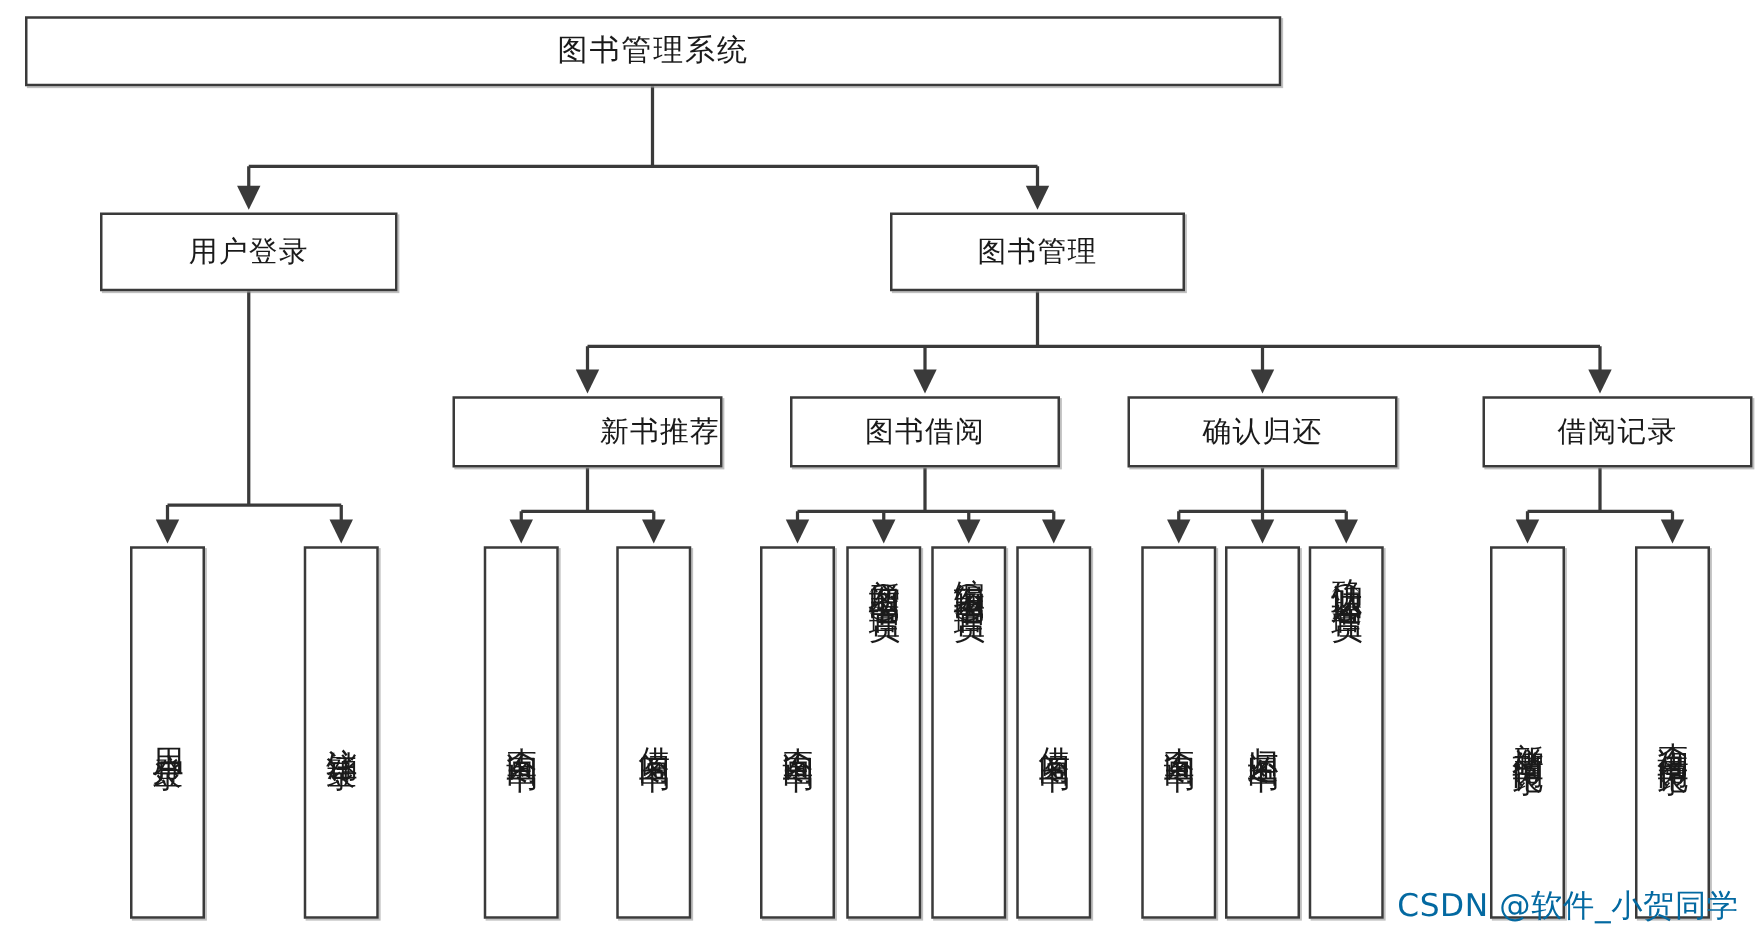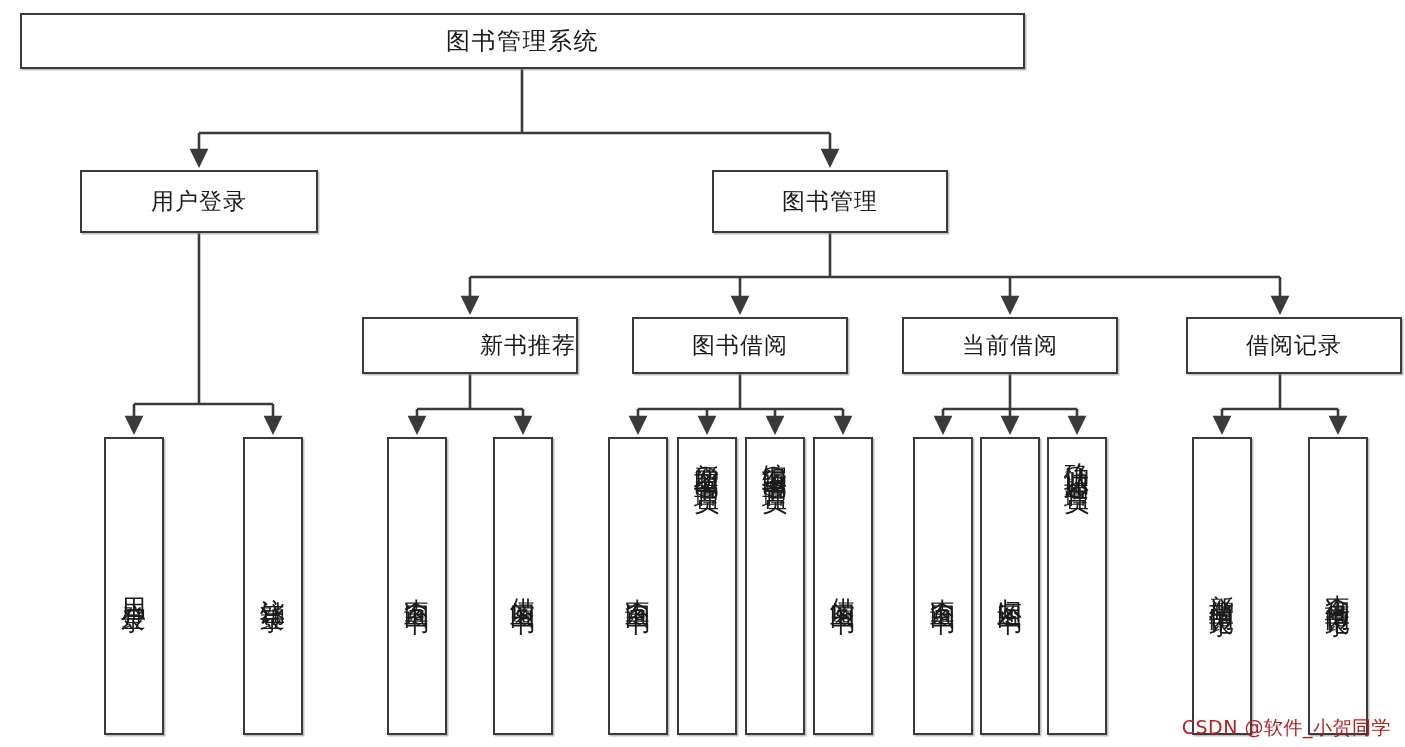--- a/index.html
+++ b/index.html
@@ -67,22 +67,22 @@
   .leaf.center .vtext {
     padding-top: 0;
   }
   .leaf.center {
     align-items: center;
   }
   .watermark {
     position: absolute;
     right: 14px;
     bottom: 6px;
-    font-size: 19px;
-    color: #b91c1c;
+    font-size: 25px;
+    color: #0369a1;
     letter-spacing: 0.5px;
     white-space: nowrap;
     font-family: "DejaVu Sans", sans-serif;
   }
 </style>
 </head>
 <body>
 
 <div id="canvas">
 
@@ -147,21 +147,21 @@
     <span>图书管理</span>
   </div>
 
   <div class="node node-h" style="left:362px; top:317px; width:216px; height:57px;justify-content:flex-end;">
     <span>新书推荐</span>
   </div>
   <div class="node node-h" style="left:632px; top:317px; width:216px; height:57px;">
     <span>图书借阅</span>
   </div>
   <div class="node node-h" style="left:902px; top:317px; width:216px; height:57px;">
-    <span>当前借阅</span>
+    <span>确认归还</span>
   </div>
   <div class="node node-h" style="left:1172px; top:317px; width:216px; height:57px;margin-left:14px;">
     <span>借阅记录</span>
   </div>
 
   <div class="leaf center" style="left:104px; top:437px; width:60px; height:298px;">
     <span class="vtext">用户登录</span>
   </div>
   <div class="leaf center" style="left:243px; top:437px; width:60px; height:298px;">
     <span class="vtext">注销登录</span>

